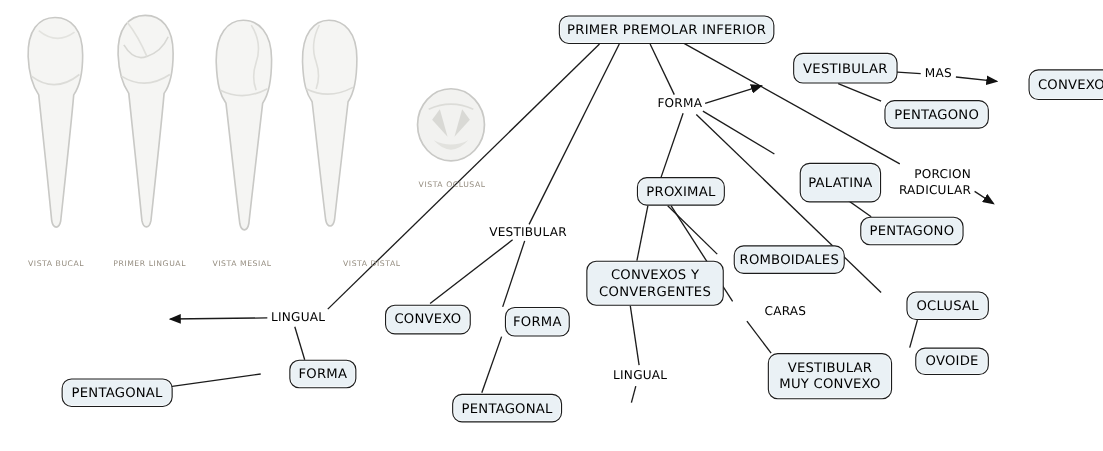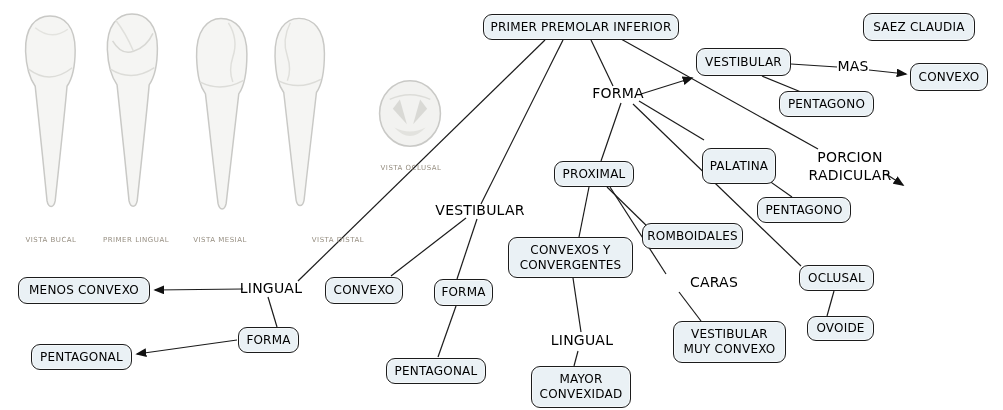--- a/index.html
+++ b/index.html
@@ -19,25 +19,27 @@
     text-align:center;white-space:pre-line;
     color:#000;font-size:12px;line-height:1.25;
     letter-spacing:0.2px;
   }
   .node.box{
     background:#eaf1f5;
     border:1.4px solid #1c1c1c;
     border-radius:9px;
     padding:1px 5px;
     box-shadow:0 0 0 1px rgba(255,255,255,0.5) inset;
+    margin-left:25px;
   }
   .node.label{
     transform:translate(-50%,-50%);
     background:transparent;
-    font-size:14px;
+    font-size:11px;
+    text-align:right;
   }
   .caption{
     position:absolute;z-index:2;
     transform:translate(-50%,-50%);
     font-size:7px;color:#968e81;letter-spacing:0.5px;
     white-space:nowrap;
   }
 </style>
 </head>
 <body>
@@ -105,40 +107,36 @@
       <line x1="578" y1="351" x2="574" y2="366" stroke="#1b1b1b" stroke-width="1.2"></line>
       <line x1="466" y1="218" x2="391" y2="276" stroke="#1b1b1b" stroke-width="1.2"></line>
       <line x1="477" y1="219" x2="457" y2="279" stroke="#1b1b1b" stroke-width="1.2"></line>
       <line x1="456" y1="306" x2="438" y2="357" stroke="#1b1b1b" stroke-width="1.2"></line>
       <line x1="243" y1="289" x2="155" y2="290" stroke="#1b1b1b" stroke-width="1.2" marker-end="url(#arrowhead)"></line>
       <line x1="268" y1="297" x2="277" y2="327" stroke="#1b1b1b" stroke-width="1.2"></line>
       <line x1="237" y1="340" x2="137" y2="354" stroke="#1b1b1b" stroke-width="1.2" marker-end="url(#arrowhead)"></line>
     </svg>
 
 <div class="node box" style="left: 483px; top: 14px; width: 196px; height: 26px;">PRIMER PREMOLAR INFERIOR</div>
-    <div class="node box" style="left: 863px; top: 13px; width: 112px; height: 28px;">SAEZ CLAUDIA</div>
     <div class="node box" style="left: 696px; top: 48px; width: 95px; height: 28px;">VESTIBULAR</div>
     <div class="node box" style="left: 910px; top: 63px; width: 78px; height: 28px;">CONVEXO</div>
     <div class="node box" style="left: 779px; top: 91px; width: 95px; height: 26px;">PENTAGONO</div>
     <div class="node box" style="left: 702px; top: 148px; width: 74px; height: 36px;">PALATINA</div>
     <div class="node box" style="left: 757px; top: 197px; width: 94px; height: 26px;">PENTAGONO</div>
     <div class="node box" style="left: 799px; top: 265px; width: 75px; height: 26px;">OCLUSAL</div>
     <div class="node box" style="left: 807px; top: 316px; width: 67px; height: 25px;">OVOIDE</div>
     <div class="node box" style="left: 508px; top: 237px; width: 125px; height: 41px;">CONVEXOS Y
 CONVERGENTES</div>
     <div class="node box" style="left: 554px; top: 161px; width: 80px; height: 26px;">PROXIMAL</div>
     <div class="node box" style="left: 642px; top: 223px; width: 101px; height: 26px;">ROMBOIDALES</div>
     <div class="node box" style="left: 673px; top: 321px; width: 113px; height: 42px;">VESTIBULAR
 MUY CONVEXO</div>
-    <div class="node box" style="left: 531px; top: 366px; width: 100px; height: 42px;">MAYOR
-CONVEXIDAD</div>
     <div class="node box" style="left: 325px; top: 277px; width: 78px; height: 27px;">CONVEXO</div>
     <div class="node box" style="left: 434px; top: 279px; width: 59px; height: 27px;">FORMA</div>
     <div class="node box" style="left: 386px; top: 358px; width: 100px; height: 26px;">PENTAGONAL</div>
-    <div class="node box" style="left: 18px; top: 277px; width: 132px; height: 27px;">MENOS CONVEXO</div>
     <div class="node box" style="left: 238px; top: 327px; width: 61px; height: 26px;">FORMA</div>
     <div class="node box" style="left: 31px; top: 344px; width: 101px; height: 26px;">PENTAGONAL</div>
     <div class="node label" style="left: 618px; top: 94px;">FORMA</div>
     <div class="node label" style="left: 853px; top: 67px;">MAS</div>
     <div class="node label" style="left: 850px; top: 166px;">PORCION
 RADICULAR</div>
     <div class="node label" style="left: 670px; top: 283px; margin-left: 44px;">CARAS</div>
     <div class="node label" style="left: 582px; top: 341px;">LINGUAL</div>
     <div class="node label" style="left: 480px; top: 211px;">VESTIBULAR</div>
     <div class="node label" style="left: 271px; top: 289px;">LINGUAL</div>

